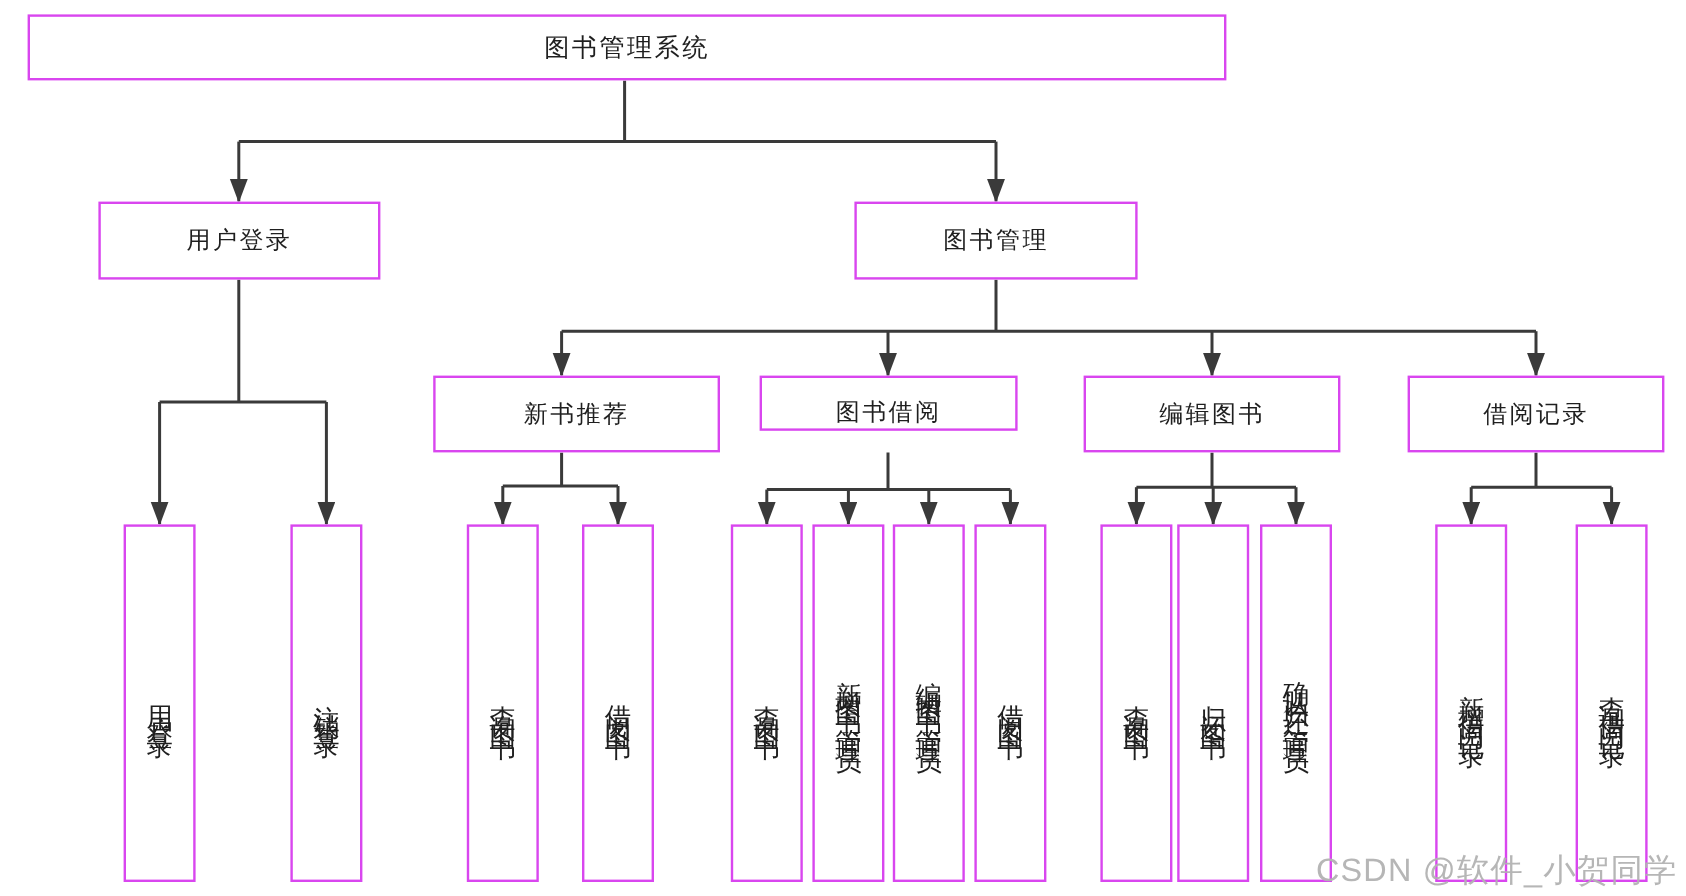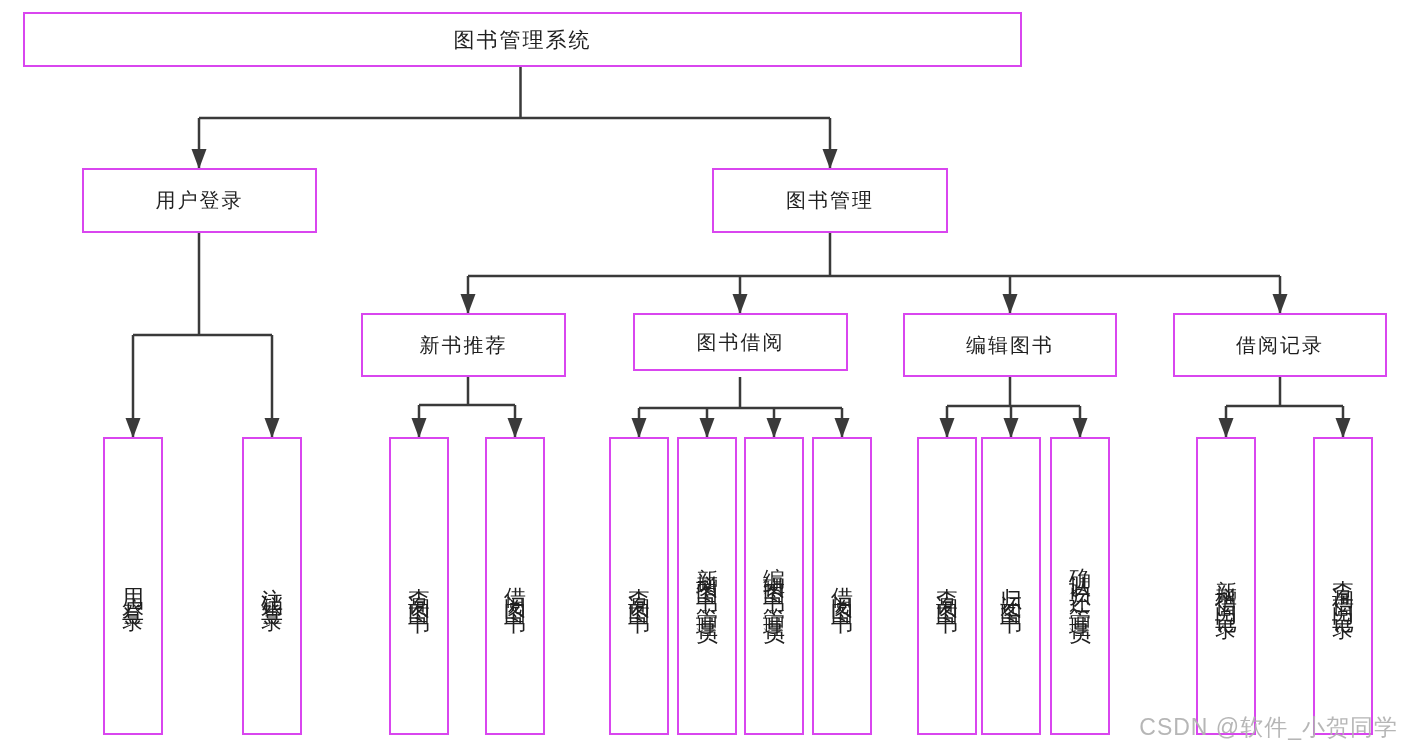--- a/index.html
+++ b/index.html
@@ -51,21 +51,21 @@
     font-size: 22px;
     letter-spacing: 8px;
     line-height: 1;
     color: #1f1f1f;
     white-space: nowrap;
   }
   .watermark {
     position: absolute;
     right: 7px;
     bottom: 4px;
-    font-size: 23px;
+    font-size: 27px;
     letter-spacing: 1px;
     color: rgba(178, 178, 178, 0.95);
     white-space: nowrap;
     z-index: 5;
   }
 </style>
 </head>
 <body>
 
 <div class="stage">
@@ -118,24 +118,24 @@
     <span class="hlabel">图书管理系统</span>
   </div>
 
   <div class="box hbox" style="left:82px; top:168px; width:235px; height:65px;">
     <span class="hlabel">用户登录</span>
   </div>
   <div class="box hbox" style="left:712px; top:168px; width:236px; height:65px;">
     <span class="hlabel">图书管理</span>
   </div>
 
-  <div class="box hbox" style="left:361px; top:313px; width:205px; height:64px;">
+  <div class="box hbox" style="left:361px; top:313px; width:239px; height:64px;">
     <span class="hlabel">新书推荐</span>
   </div>
-  <div class="box hbox" style="left:633px; top:313px; width:215px; height:58px;">
+  <div class="box hbox" style="left:633px; top:313px; width:215px; height:46px;align-items:flex-end;">
     <span class="hlabel">图书借阅</span>
   </div>
   <div class="box hbox" style="left:903px; top:313px; width:214px; height:64px;">
     <span class="hlabel">编辑图书</span>
   </div>
   <div class="box hbox" style="left:1173px; top:313px; width:214px; height:64px;">
     <span class="hlabel">借阅记录</span>
   </div>
 
   <div class="box vbox" style="left:103px;">

